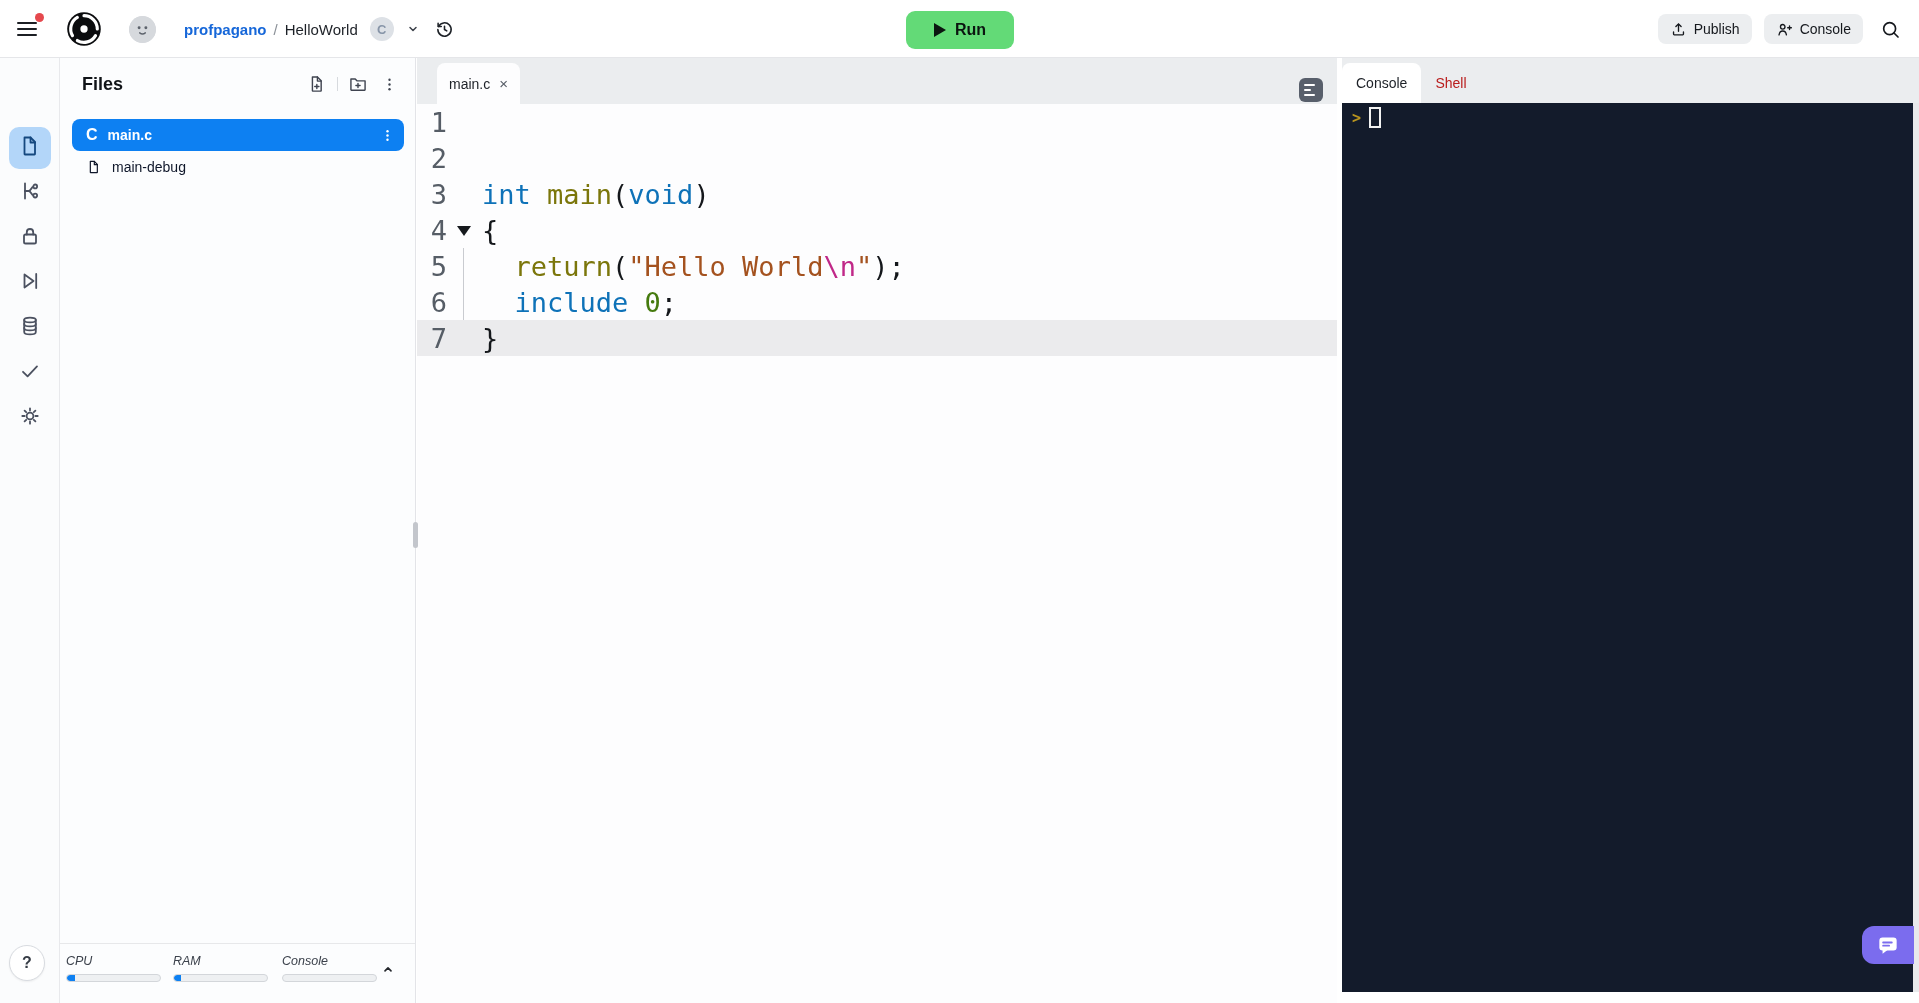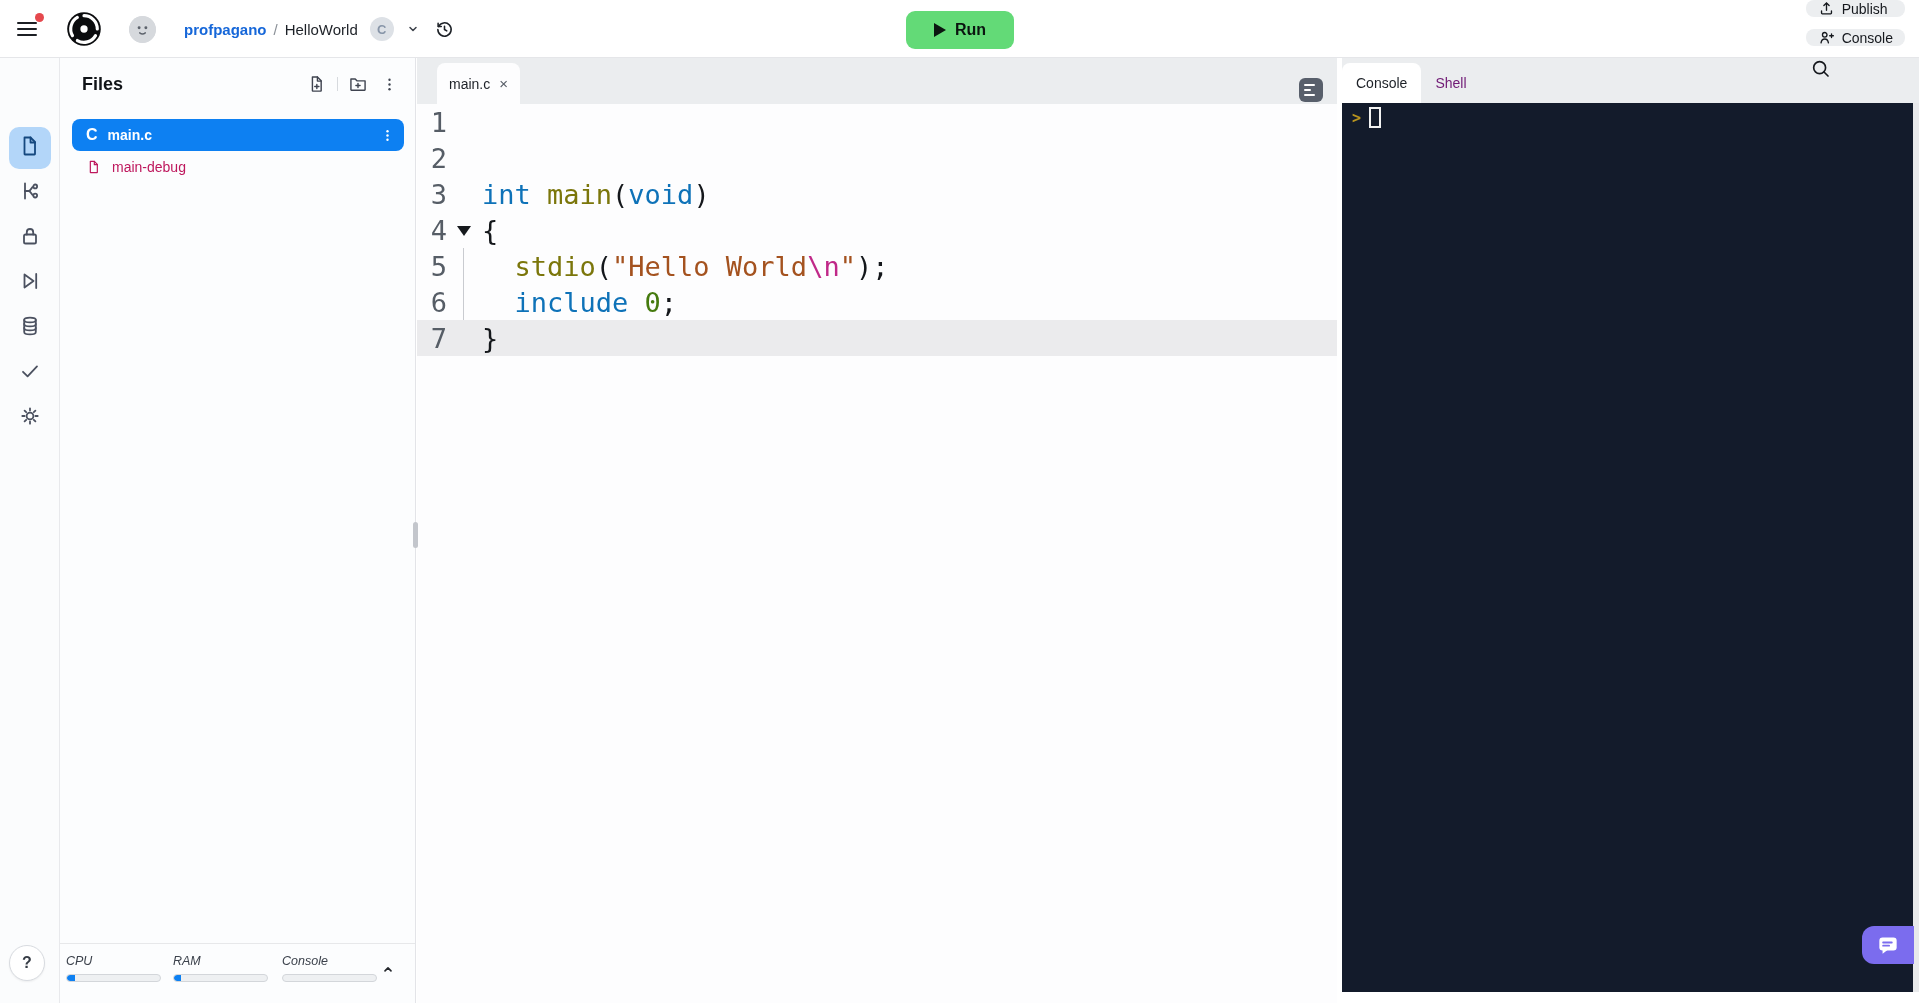--- a/index.html
+++ b/index.html
@@ -23,21 +23,21 @@
   .crumb-proj { color:#1d2127; font-weight:500; }
   .lang-badge { margin-left:12px; width:24px; height:24px; border-radius:50%; background:#dde1e6;
                 color:#8795a8; font-size:13px; font-weight:700; display:flex; align-items:center; justify-content:center; }
   .crumb-chevron { margin-left:10px; color:#3c414a; display:flex; cursor:pointer; }
   .history-btn { margin-left:12px; color:#1d2127; display:flex; cursor:pointer; }
 
   .run-btn { position:absolute; left:906px; top:11px; width:108px; height:38px; background:#63da77;
              border:none; border-radius:9px; display:flex; align-items:center; justify-content:center;
              gap:9px; font-size:16px; font-weight:700; color:#0b1510; cursor:pointer;
              font-family:"Liberation Sans", sans-serif; }
-  .tb-right { position:absolute; right:14px; top:0; height:58px; display:flex; gap:12px;flex-direction:column; }
+  .tb-right { position:absolute; right:14px; top:0; height:58px; display:flex; align-items:center; gap:12px; }
   .tb-btn { height:30px; padding:0 12px; background:#eceef0; border:none; border-radius:8px;
             display:flex; align-items:center; gap:7px; font-size:14px; font-weight:500; color:#15181d;
             cursor:pointer; font-family:"Liberation Sans", sans-serif; }
   .search-btn { width:30px; height:30px; display:flex; align-items:center; justify-content:center;
                 background:none; border:none; color:#15181d; cursor:pointer; }
 
   
   .rail { position:absolute; left:0; top:58px; width:60px; height:945px; background:#fbfcfd;
           border-right:1px solid #e8e9ec; }
   .rail-item { position:absolute; left:9px; width:42px; height:42px; border-radius:10px;
@@ -51,21 +51,21 @@
   
   .files { position:absolute; left:60px; top:58px; width:356px; height:945px; background:#fcfdfe;
            border-right:1px solid #e3e4e8; }
   .files-header { position:absolute; left:0; top:0; width:100%; height:52px; display:flex; align-items:center; }
   .files-title { margin-left:22px; font-size:18px; font-weight:700; color:#111418; }
   .files-actions { position:absolute; right:14px; top:0; height:52px; display:flex; align-items:center; gap:8px; color:#3f4450; }
   .icon-btn { background:none; border:none; color:#3f4450; display:flex; align-items:center; justify-content:center;
               cursor:pointer; padding:2px; }
   .mini-divider { width:1px; height:14px; background:#d7dade; }
   .file-row { position:absolute; left:12px; width:332px; height:32px; border-radius:8px;
-              display:flex; align-items:center; cursor:pointer; font-size:14px; color:#be185d; }
+              display:flex; align-items:center; cursor:pointer; font-size:14px; color:#0f172a; }
   .file-row.selected { background:#0d80f2; color:#fff; font-weight:600; }
   .file-row .ficon { margin-left:14px; margin-right:10px; display:flex; align-items:center; }
   .file-row .c-glyph { margin-left:14px; margin-right:10px; font-weight:800; font-size:16px; color:#fff; }
   .file-row .row-kebab { position:absolute; right:8px; color:#fff; display:flex; cursor:pointer; }
 
   .res-footer { position:absolute; left:0; bottom:0; width:100%; height:60px; border-top:1px solid #e7e8ea; background:#fcfdfe; }
   .meter { position:absolute; top:10px;font-style:italic; }
   .meter .mlabel { font-size:12.5px; color:#3c424c; margin-bottom:6px; }
   .meter .track { width:95px; height:8px; border-radius:4px; background:#eef0f2; border:1px solid #d3d6da; overflow:hidden; }
   .meter .fill { height:100%; background:#0d80f2; border-radius:4px 0 0 4px; }
@@ -96,21 +96,21 @@
                 border-left:7px solid transparent; border-right:7px solid transparent; border-top:10px solid #16191d; }
   .fold-guide { position:absolute; left:16px; top:0; width:1px; height:36px; background:#c9cbd0; }
   .code-text { white-space:pre; }
   .tok-kw { color:#0e72b8; } .tok-str { color:#a4521f; } .tok-esc { color:#c02888; }
   .tok-fn { color:#7b760b; } .tok-num { color:#457a0e; } .tok-pl { color:#14171b; }
 
   
   .console { position:absolute; left:1342px; top:58px; width:577px; height:945px; }
   .con-tabbar { position:absolute; left:0; top:0; width:100%; height:45px; background:#ebedef; display:flex;align-items:flex-end; }
   .con-tab { height:40px; margin-top:5px; padding:0 14px; display:flex; align-items:center; font-size:14px;
-             color:#701a75; cursor:pointer; border-radius:8px 8px 0 0; }
+             color:#b91c1c; cursor:pointer; border-radius:8px 8px 0 0; }
   .con-tab.active { background:#fff; color:#1d2127; font-weight:500; }
   .term { position:absolute; left:0; top:45px; width:577px; height:889px; background:#131b2b; cursor:text; }
   .prompt-row { position:absolute; left:10px; top:4px; display:flex; align-items:center; gap:8px;
                 font-family:"DejaVu Sans Mono", monospace; }
   .prompt-glyph { color:#b8941f; font-size:15px; font-weight:700; }
   .term-cursor { width:12px; height:21px; border:2px solid #f2f2f2; }
   .scroll-strip { position:absolute; right:0; top:0; width:6px; height:889px; background:#e8e9eb; cursor:pointer; }
   .chat-btn { position:absolute; right:5px; bottom:28px; width:52px; height:38px; border-radius:12px 0 0 12px;
               background:#7b6cee; border:none; cursor:pointer; display:flex; align-items:center; justify-content:center; }
 </style>
@@ -365,21 +365,21 @@
         <span class="foldcol">
           <span class="fold-arrow"></span>
         </span>
         <span class="code-text"><span class="tok-pl">{</span></span>
       </div>
       <div class="code-line">
         <span class="gutter">5</span>
         <span class="foldcol">
           <span class="fold-guide"></span>
         </span>
-        <span class="code-text"><span class="tok-pl">  </span><span class="tok-fn">stdio</span><span class="tok-pl">(</span><span class="tok-str">"Hello World</span><span class="tok-esc">\n</span><span class="tok-str">"</span><span class="tok-pl">);</span></span>
+        <span class="code-text"><span class="tok-pl">  </span><span class="tok-fn">return</span><span class="tok-pl">(</span><span class="tok-str">"Hello World</span><span class="tok-esc">\n</span><span class="tok-str">"</span><span class="tok-pl">);</span></span>
       </div>
       <div class="code-line">
         <span class="gutter">6</span>
         <span class="foldcol">
           <span class="fold-guide"></span>
         </span>
         <span class="code-text"><span class="tok-pl">  </span><span class="tok-kw">include</span><span class="tok-pl"> </span><span class="tok-num">0</span><span class="tok-pl">;</span></span>
       </div>
       <div class="code-line current">
         <span class="gutter">7</span>

